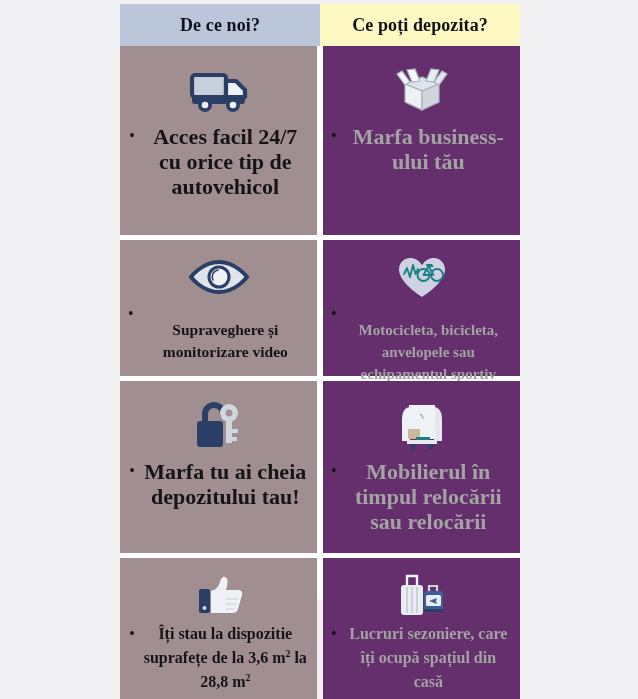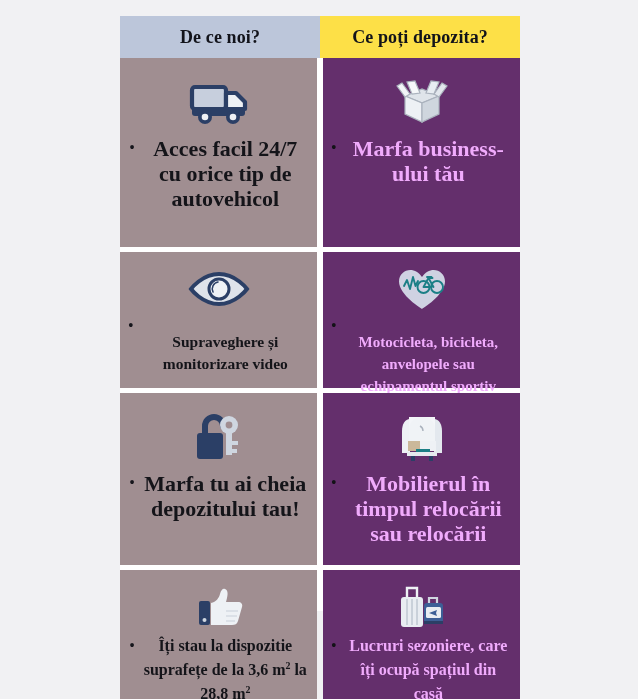--- a/index.html
+++ b/index.html
@@ -17,21 +17,21 @@
   .page {
     position: relative;
     width: 638px;
     height: 699px;
     background: #f1f1f3;
   }
 
   .table-wrap {
     position: absolute;
     left: 120px;
-    top: 16px;
+    top: 4px;
     width: 400px;
     height: 595px;
     background: #ffffff;
   }
 
   
   .header-row {
     display: flex;
     width: 400px;
     height: 42px;
@@ -43,21 +43,21 @@
     height: 42px;
     display: flex;
     align-items: center;
     justify-content: center;
     color: #12131a;
     font-weight: bold;
     font-size: 18px;
     letter-spacing: .1px;
     background: #bcc6da;
   }
-  .header-cell.right { background: #fde047; }
+  .header-cell.right { background: #fef9c3; }
 
   
   .grid {
     width: 400px;
   }
   .row {
     display: flex;
     width: 400px;
     margin-bottom: 5px;
   }
@@ -109,21 +109,21 @@
   .caption {
     flex: 0 1 auto;
     text-align: center;
     font-weight: bold;
     font-size: 22px;
     line-height: 25px;
     color: #141419;
     max-width: 165px;
   }
   .cell.right .caption {
-    color: #f0abfc;
+    color: #a3a3a3;
     max-width: 170px;
   }
   .r2 .caption { font-size: 15.5px; line-height: 22px; max-width: 172px; margin-top: 17px; }
   .r2 .cell.right .caption { font-size: 15px; line-height: 22px; max-width: 176px; font-family: Liberation Serif, serif; }
   .r4 .caption { font-size: 16px; line-height: 24px; }
 
   sup { font-size: 0.62em; vertical-align: super; line-height: 0; }
 </style>
 </head>
 <body>

